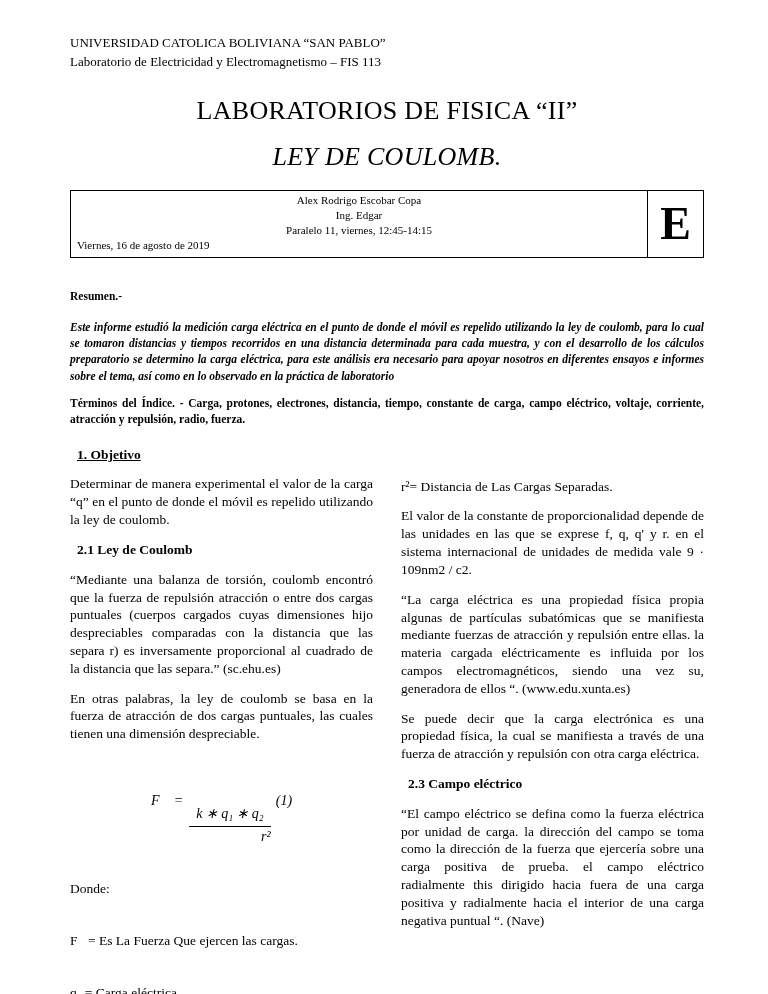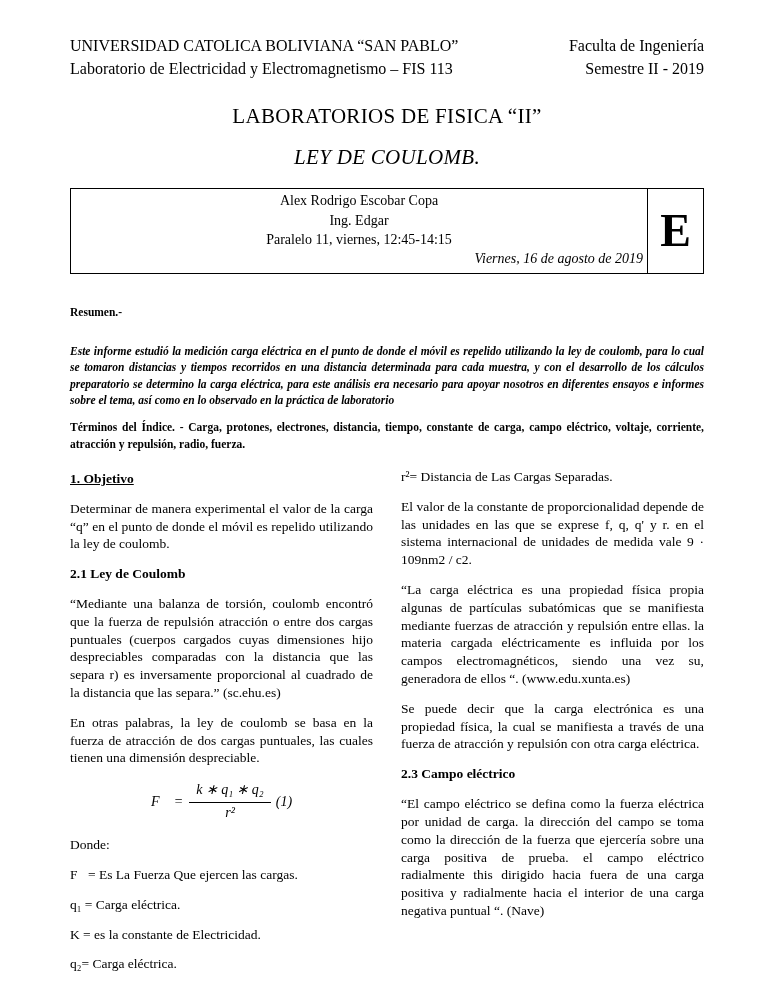--- a/index.html
+++ b/index.html
@@ -6,74 +6,70 @@
   html, body { background: #ffffff; }
   body {
     width: 768px;
     min-height: 994px;
     color: #000;
     font-family: "Liberation Serif", serif;
   }
   .page { padding: 34px 64px 28px 70px; }
 
   
-  .doc-header { display: flex; justify-content: space-between; font-size: 16px; line-height: 1.45; }
+  .doc-header { display: flex; justify-content: space-between; font-size: 13px; line-height: 1.45; }
   .header-right { text-align: right; }
 
   
-  .doc-title { text-align: center; font-size: 21px; font-weight: 400; margin-top: 24px; letter-spacing: 0.3px; }
+  .doc-title { text-align: center; font-size: 26px; font-weight: 400; margin-top: 24px; letter-spacing: 0.3px; }
   .doc-title.second { margin-top: 16px; font-style: italic; }
 
   
   .info-box { border: 1px solid #000; display: flex; margin-top: 18px; }
-  .info-main { flex: 1; font-size: 14px; line-height: 1.38; padding: 2px 4px 4px; }
+  .info-main { flex: 1; font-size: 11px; line-height: 1.38; padding: 2px 4px 4px; }
   .info-main .center-line { text-align: center; }
-  .info-main .left-line { text-align: right; padding-left: 2px; font-style: italic; }
+  .info-main .left-line { text-align: left; padding-left: 2px; }
   .info-letter {
     width: 56px; border-left: 1px solid #000;
     display: flex; align-items: center; justify-content: center;
     font-size: 46px; font-weight: bold; line-height: 1;
   }
 
   
   .abstract { margin-top: 30px; font-weight: bold; font-size: 11.5px; line-height: 1.42; text-align: justify; }
-  .abstract-label { margin-bottom: 23px; }
+  .abstract-label { margin-bottom: 14px; }
   .abstract-body { margin-bottom: 11px; font-style: italic; }
 
   
   .columns { display: flex; gap: 28px; margin-top: 16px; }
   .col { flex: 1; font-size: 13.5px; line-height: 1.32; }
   .col p { text-align: justify; margin: 0 0 12px; }
-  .col p.no-justify { text-align: left; }
-  .col .heading { font-weight: bold; font-size: 13.5px; margin: 2px 0 12px; }
+  .col p.no-justify { text-align: left; margin-top: 34px; }
+  .col .heading { font-weight: bold; font-size: 13.5px; margin: 2px 7px 12px; }
   .col .heading.underline { text-decoration: underline; }
 
   
   .formula { display: flex; justify-content: center; align-items: center; margin: 14px 0 14px; font-size: 14px; }
   .formula .lhs { font-style: italic; margin-right: 6px; }
-  .frac { display: inline-flex; flex-direction: column; align-items: center; font-style: italic; }
+  .frac { display: inline-flex; flex-direction: column; align-items: flex-end; font-style: italic; margin-top: 48px; }
   .frac .num { padding: 0 7px 2px; border-bottom: 1px solid #000; }
   .frac .den { padding-top: 1px; }
   .formula .tag { margin-left: 5px; font-style: italic; }
 
   .definition { margin-bottom: 10px; }
 </style>
 </head>
 <body>
 
 <div class="page">
 
   <header class="doc-header">
     <div class="header-left">
       <div>UNIVERSIDAD CATOLICA BOLIVIANA “SAN PABLO”</div>
       <div>Laboratorio de Electricidad y Electromagnetismo – FIS 113</div>
-    </div>
-    <div class="header-right">
-      <div>Faculta de Ingeniería</div>
-      <div>Semestre II - 2019</div>
     </div>
   </header>
 
   <div class="doc-title">LABORATORIOS DE FISICA “II”</div>
   <div class="doc-title second">LEY DE COULOMB.</div>
 
   <div class="info-box">
     <div class="info-main">
       <div class="center-line">Alex Rodrigo Escobar Copa</div>
       <div class="center-line">Ing. Edgar</div>

